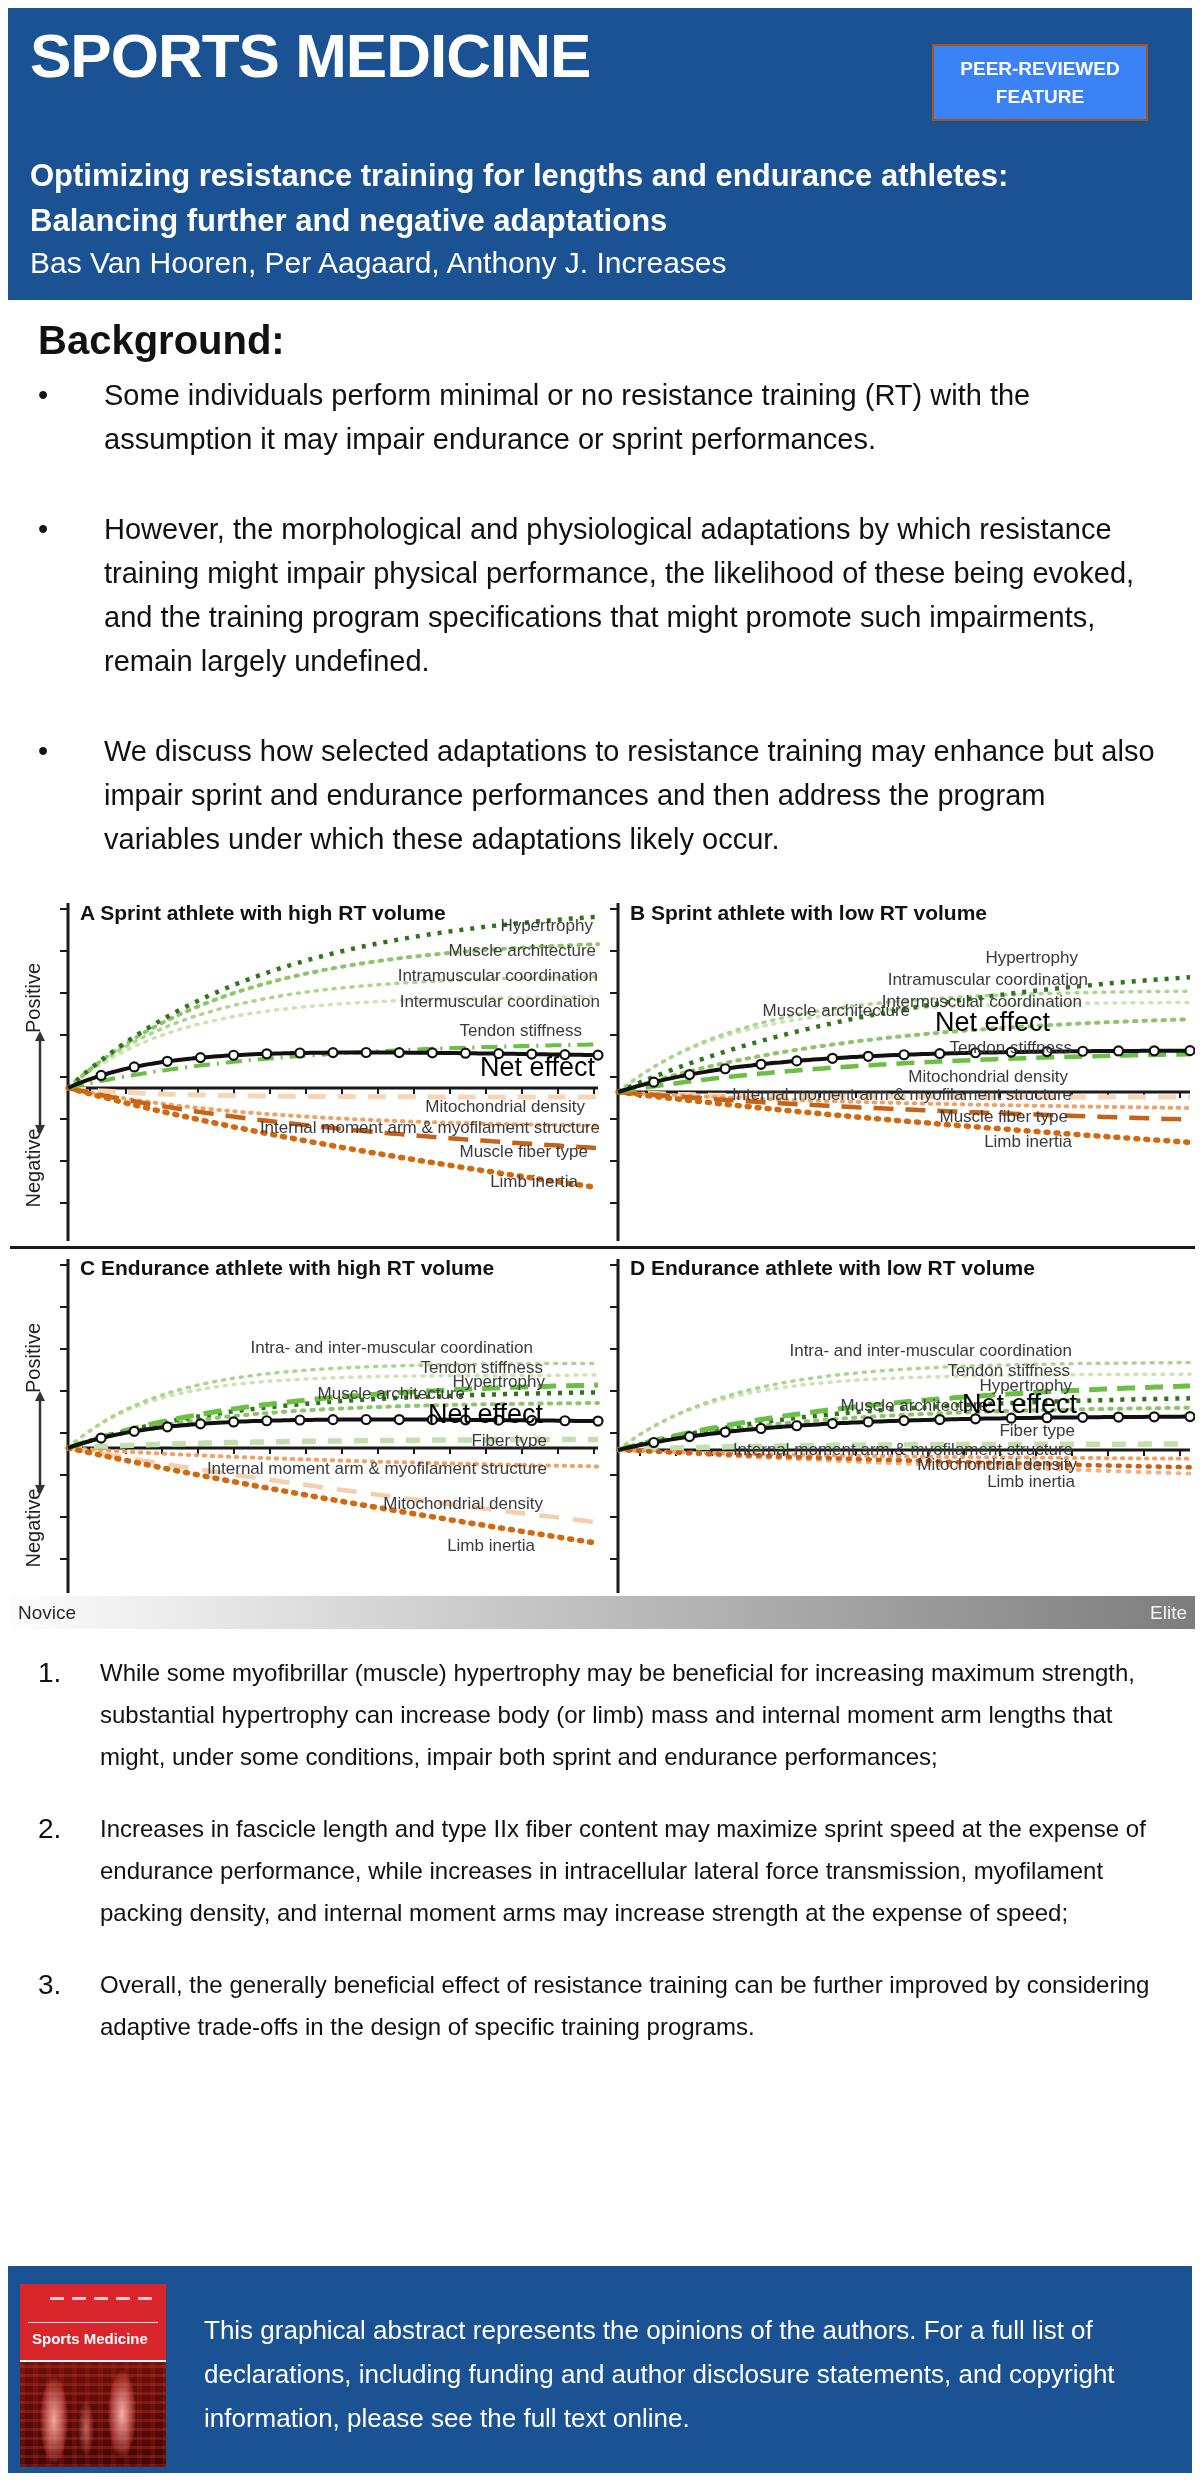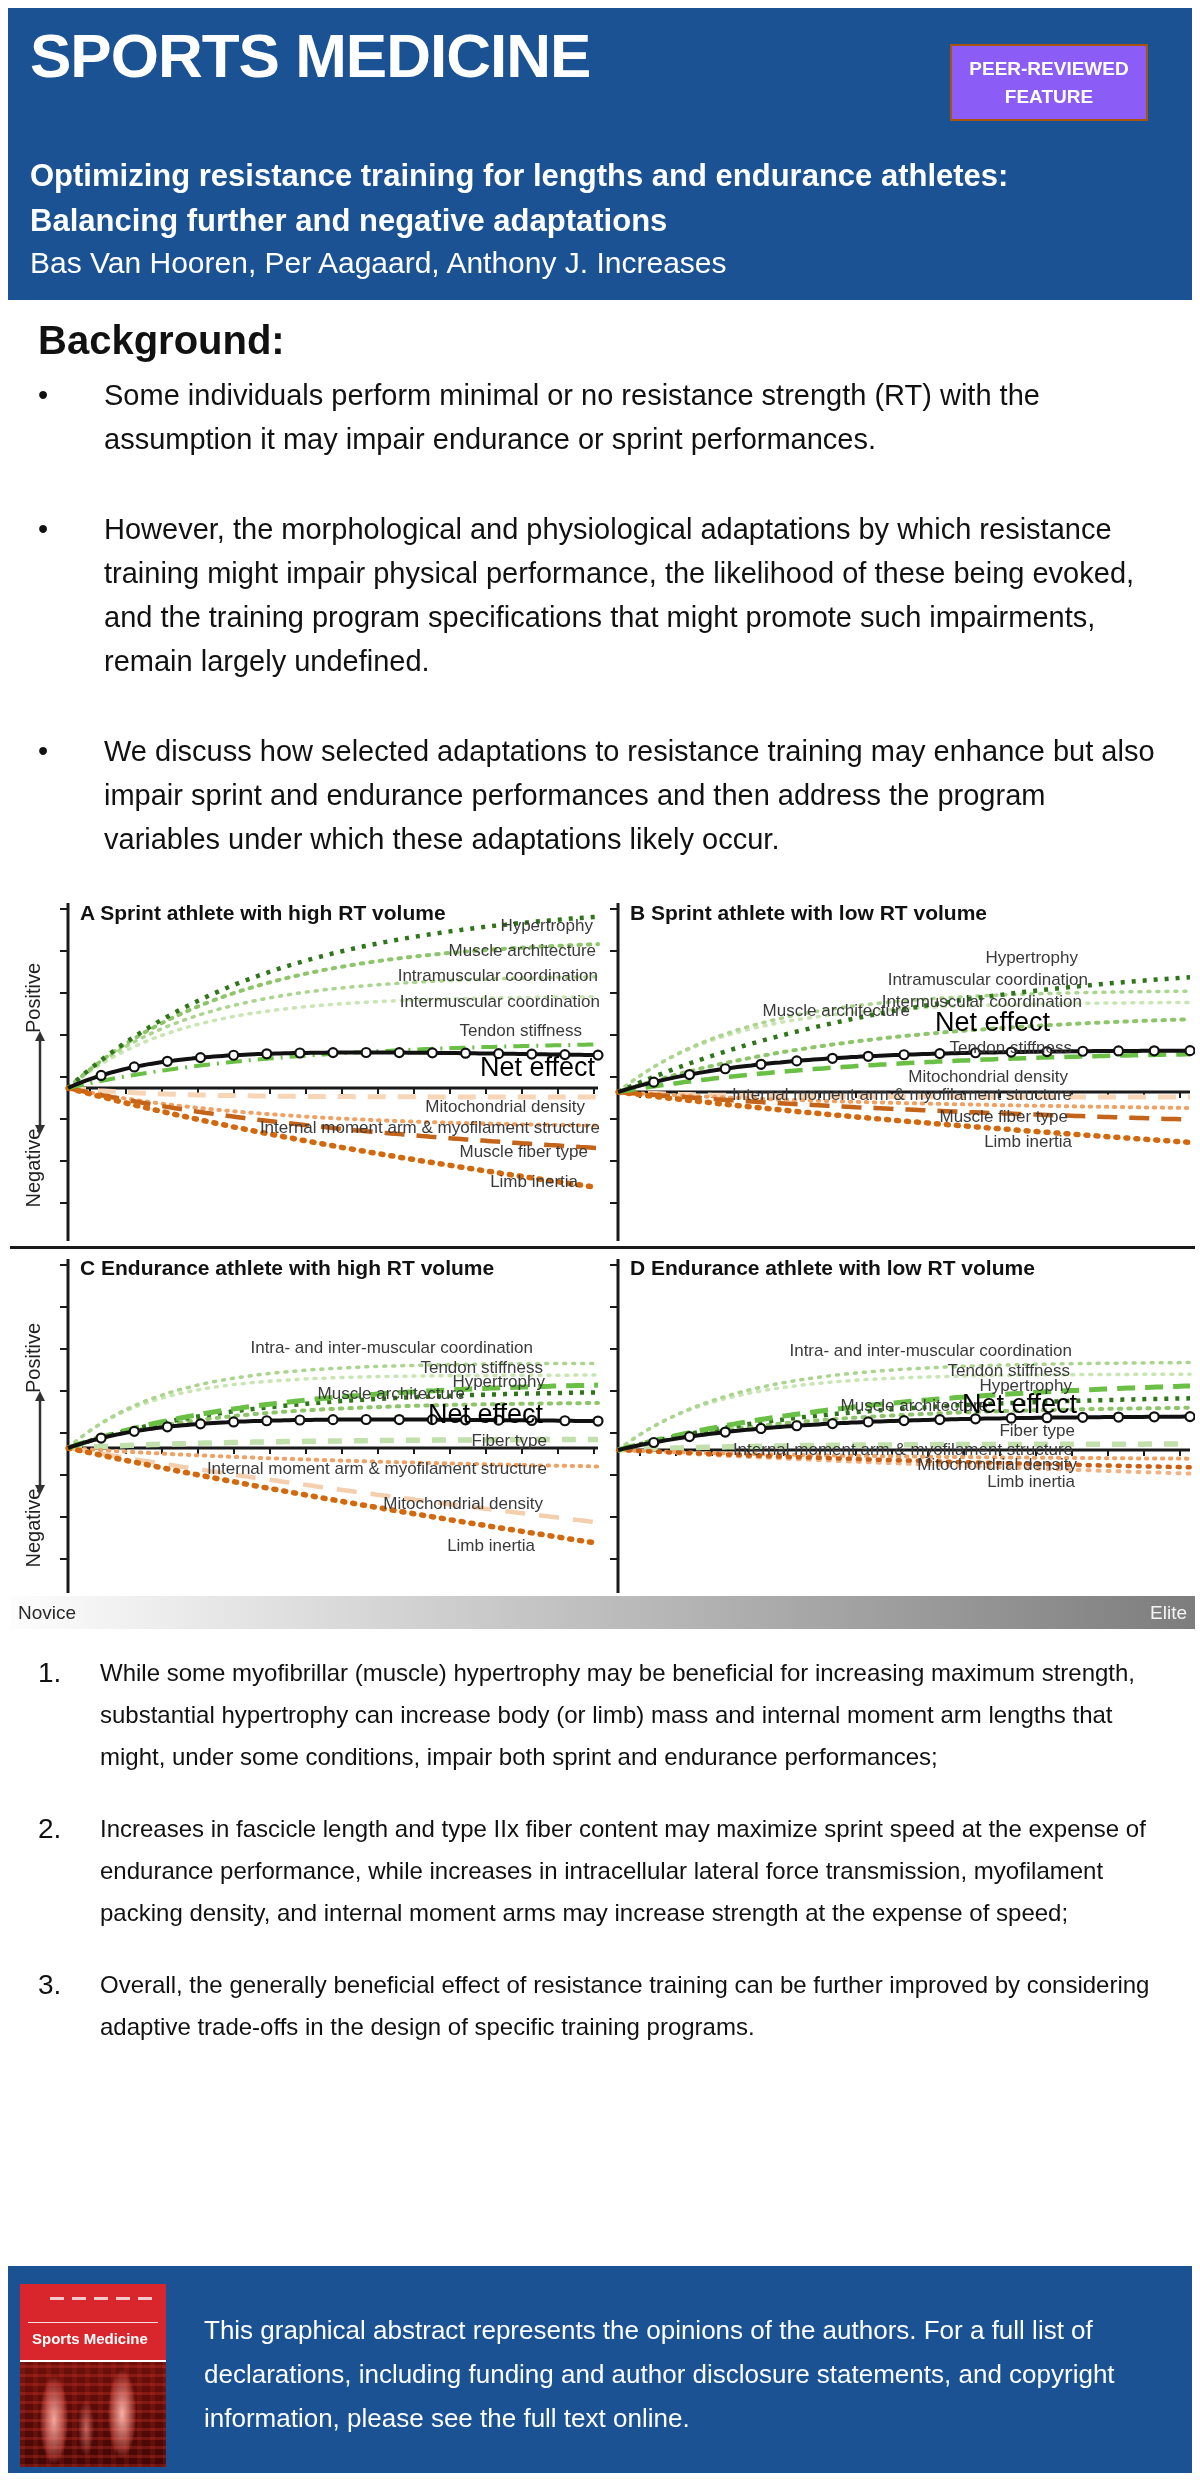--- a/index.html
+++ b/index.html
@@ -2,22 +2,22 @@
 <html><head>
 <meta charset="utf-8">
 <style>
   html,body{margin:0;padding:0}
   body{width:1200px;height:2481px;position:relative;background:#fff;
        font-family:"Liberation Sans",sans-serif;color:#111;overflow:hidden}
 
   
   .header{position:absolute;left:8px;top:8px;width:1184px;height:292px;background:#1a5294;color:#fff}
   .brand{position:absolute;left:22px;top:12px;font-size:62px;font-weight:bold;letter-spacing:-1px}
-  .badge{position:absolute;right:44px;top:36px;width:186px;background:#8b5cf6;border:2px solid #a8540f;
-         color:#fff;text-align:center;font-weight:bold;font-size:19px;line-height:1.45;padding:9px 4px}
+  .badge{position:absolute;right:44px;top:36px;width:186px;background:#3b82f6;border:2px solid #a8540f;
+         color:#fff;text-align:center;font-weight:bold;font-size:19px;line-height:1.45;padding:9px 13px}
   .sub{position:absolute;left:22px;top:146px;font-size:31px;font-weight:bold;line-height:1.45}
   .authors{position:absolute;left:22px;top:238px;font-size:30px;font-weight:normal}
 
   
   .section{position:absolute;left:38px;width:1130px}
   #background{top:318px}
   #keymsgs{top:1652px;width:1140px}
   .sec-h{font-size:40px;font-weight:bold;margin-bottom:10px}
   .row{display:flex;margin-bottom:46px}
   .row:last-child{margin-bottom:0}
@@ -62,21 +62,21 @@
     <div>Optimizing resistance training for lengths and endurance athletes:</div>
     <div>Balancing further and negative adaptations</div>
   </div>
   <div class="authors">Bas Van Hooren, Per Aagaard, Anthony J. Increases</div>
 </div>
 
 <div class="section" id="background">
   <div class="sec-h">Background:</div>
   <div class="row">
     <span class="marker-col">•</span>
-    <span class="row-txt">Some individuals perform minimal or no resistance strength (RT) with the assumption it may impair endurance or sprint performances.</span>
+    <span class="row-txt">Some individuals perform minimal or no resistance training (RT) with the assumption it may impair endurance or sprint performances.</span>
   </div>
   <div class="row">
     <span class="marker-col">•</span>
     <span class="row-txt">However, the morphological and physiological adaptations by which resistance training might impair physical performance, the likelihood of these being evoked, and the training program specifications that might promote such impairments, remain largely undefined.</span>
   </div>
   <div class="row">
     <span class="marker-col">•</span>
     <span class="row-txt">We discuss how selected adaptations to resistance training may enhance but also impair sprint and endurance performances and then address the program variables under which these adaptations likely occur.</span>
   </div>
 </div>

